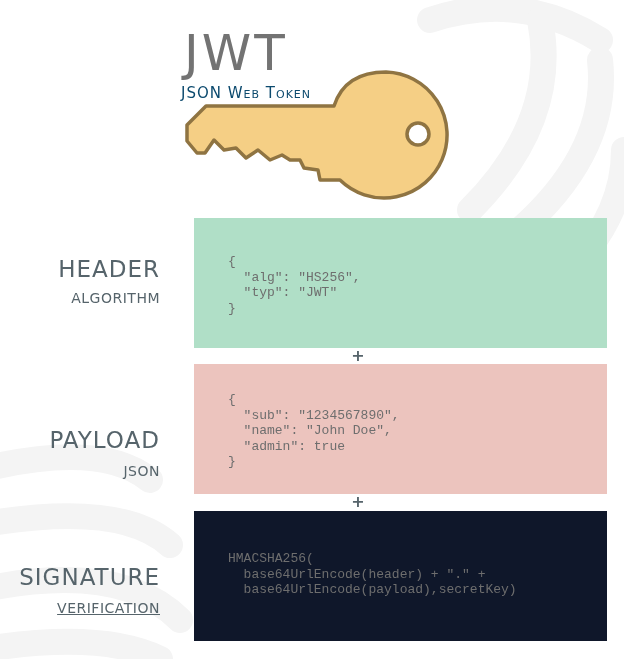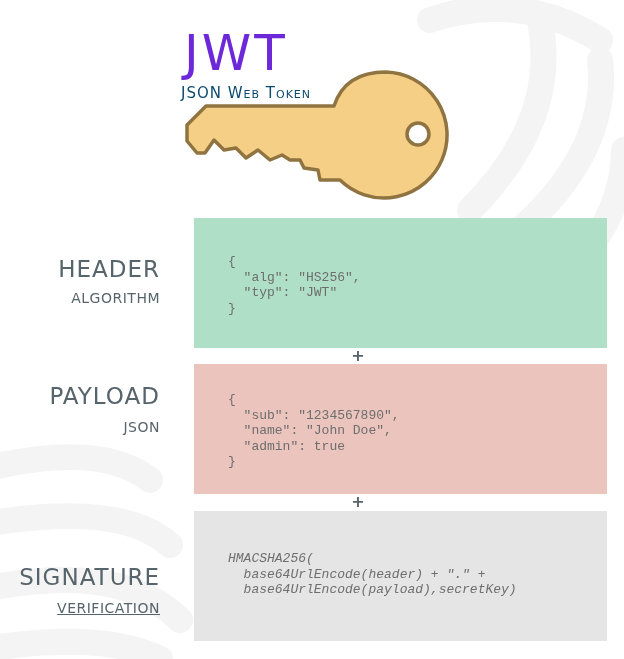--- a/index.html
+++ b/index.html
@@ -3,21 +3,21 @@
 <meta charset="utf-8">
 <style>
   html, body { margin:0; padding:0; }
   body {
     width:624px; height:659px; position:relative; overflow:hidden;
     background:#ffffff; font-family:"DejaVu Sans", sans-serif;
   }
   .bg-art { position:absolute; left:0; top:0; width:624px; height:659px; z-index:0; }
   .title {
     position:absolute; left:184px; top:28px; font-size:50px; line-height:50px;
-    color:#6d28d9; letter-spacing:3px; font-family:"DejaVu Sans", sans-serif; font-weight:normal; z-index:2;
+    color:#737373; letter-spacing:3px; font-family:"DejaVu Sans", sans-serif; font-weight:normal; z-index:2;
   }
   .subtitle {
     position:absolute; left:181px; top:85px; font-size:15px; line-height:16px;
     color:#0c4a6e; letter-spacing:1px; font-variant:small-caps; z-index:2;
   }
   .key { position:absolute; left:180px; top:65px; width:280px; height:140px; z-index:1; }
   .label-group { position:absolute; right:464px; text-align:right; color:#56646b; z-index:2; }
   .label-main { font-size:23px; line-height:26px; letter-spacing:1px; }
   .label-sub { font-size:14px; line-height:20px; letter-spacing:0.5px;text-align:right; }
   .box {
@@ -62,35 +62,35 @@
 </div>
 <div class="box" style="top:218px;background:#b0dfc7;padding-top:36px;">
   <pre><span>{</span>
 <span>  "alg": "HS256",</span>
 <span>  "typ": "JWT"</span>
 <span>}</span></pre>
 </div>
 
 <div class="plus" style="top:348px;">+</div>
 
-<div class="label-group" style="top:383px;">
+<div class="label-group" style="top:427px;">
   <div class="label-main">PAYLOAD</div>
   <div class="label-sub" style="margin-top:8px;">JSON</div>
 </div>
 <div class="box" style="top:364px;background:#ecc4be;padding-top:28px;">
   <pre><span>{</span>
 <span>  "sub": "1234567890",</span>
 <span>  "name": "John Doe",</span>
 <span>  "admin": true</span>
 <span>}</span></pre>
 </div>
 
 <div class="plus" style="top:494px;">+</div>
 
 <div class="label-group" style="top:564px;">
   <div class="label-main">SIGNATURE</div>
   <div class="label-sub" style="margin-top:8px;text-decoration:underline;">VERIFICATION</div>
 </div>
-<div class="box" style="top:511px;background:#e5e5e5;padding-top:40px;font-style:italic;">
+<div class="box" style="top:511px;background:#0f172a;padding-top:40px;">
   <pre><span>HMACSHA256(</span>
 <span>  base64UrlEncode(header) + "." +</span>
 <span>  base64UrlEncode(payload),secretKey)</span></pre>
 </div>
 
 </body></html>

